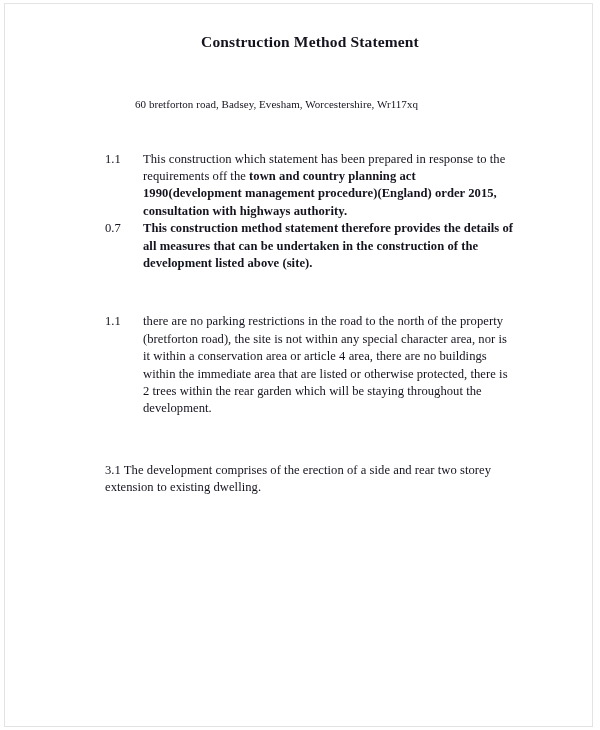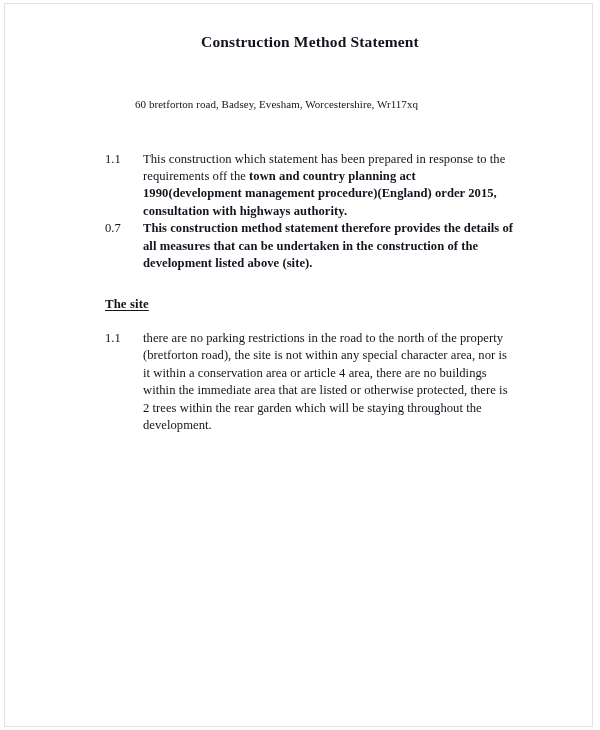--- a/index.html
+++ b/index.html
@@ -140,30 +140,30 @@
       <span class="clause-text"><span>This construction which statement has been prepared in response to the requirements off the </span><span class="bold-run">town and country planning act 1990(development management procedure)(England) order 2015, consultation with highways authority.</span></span>
     </div>
 
     <div class="clause">
       <span class="clause-num">0.7</span>
       <span class="clause-text bold">This construction method statement therefore provides the details of all measures that can be undertaken in the construction of the development listed above (site).</span>
     </div>
 
     <div class="gap-before-thesite"></div>
 
-    <div class="section-heading">The site</div>
 
     <div class="gap-after-thesite"></div>
 
 
     <div class="clause">
       <span class="clause-num">1.1</span>
       <span class="clause-text">there are no parking restrictions in the road to the north of the property (bretforton road), the site is not within any special character area, nor is it within a conservation area or article 4 area, there are no buildings within the immediate area that are listed or otherwise protected, there is 2 trees within the rear garden which will be staying throughout the development.</span>
     </div>
 
     <div class="gap-before-proposal"></div>
 
 
     <div class="gap-after-proposal"></div>
 
+    <div class="flush-clause">3.1 The development comprises of the erection of a side and rear two storey extension to existing dwelling.</div>
 
   </div>
 </div>
 
 </body></html>

